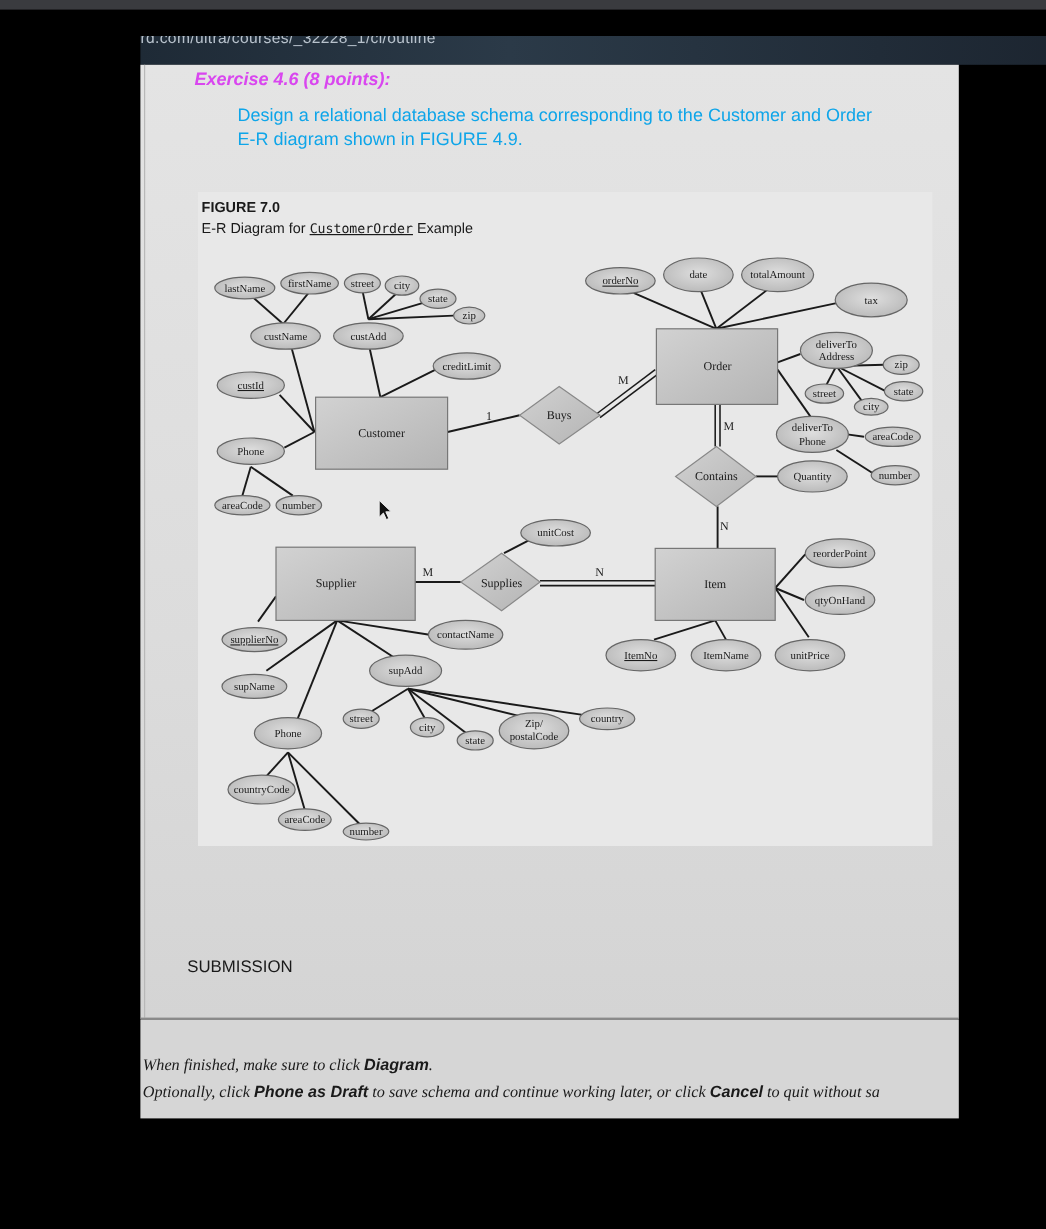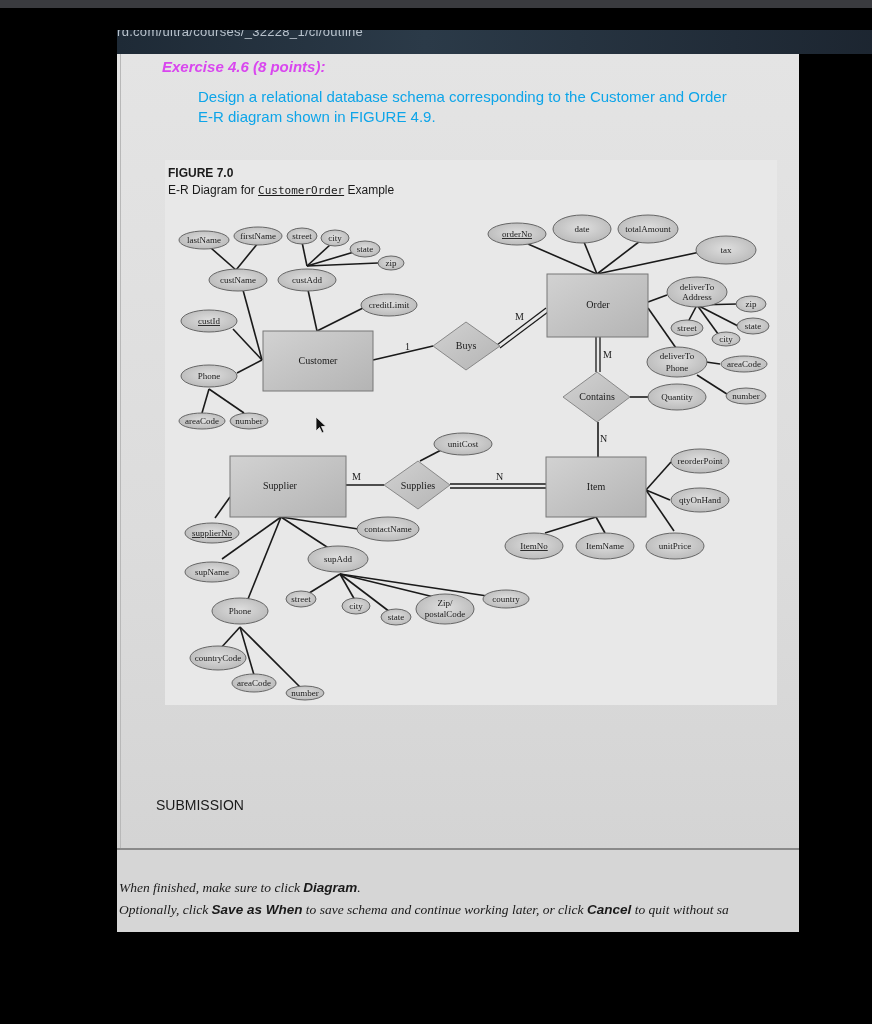--- a/index.html
+++ b/index.html
@@ -261,14 +261,14 @@
 
 <svg class="cursor" width="14" height="20">
   <path d="M1 1 L1 15 L4.5 11.5 L7 17 L9 16 L6.5 10.5 L11 10.5 Z" fill="#111" stroke="#eee" stroke-width="0.8"></path>
 </svg>
 
 <div class="submission">SUBMISSION</div>
 <div class="divider"></div>
 
 <div class="footer">
   <div class="foot-line" style="top: 30px;"><span>When finished, make sure to click </span><b>Diagram</b><span>.</span></div>
-  <div class="foot-line" style="top: 52px;"><span>Optionally, click </span><b>Save as When</b><span> to save schema and continue working later, or click </span><b>Cancel</b><span> to quit without sa</span></div>
+  <div class="foot-line" style="top: 52px;"><span>Optionally, click </span><b>Phone as Draft</b><span> to save schema and continue working later, or click </span><b>Cancel</b><span> to quit without sa</span></div>
 </div>
 
 </body></html>

